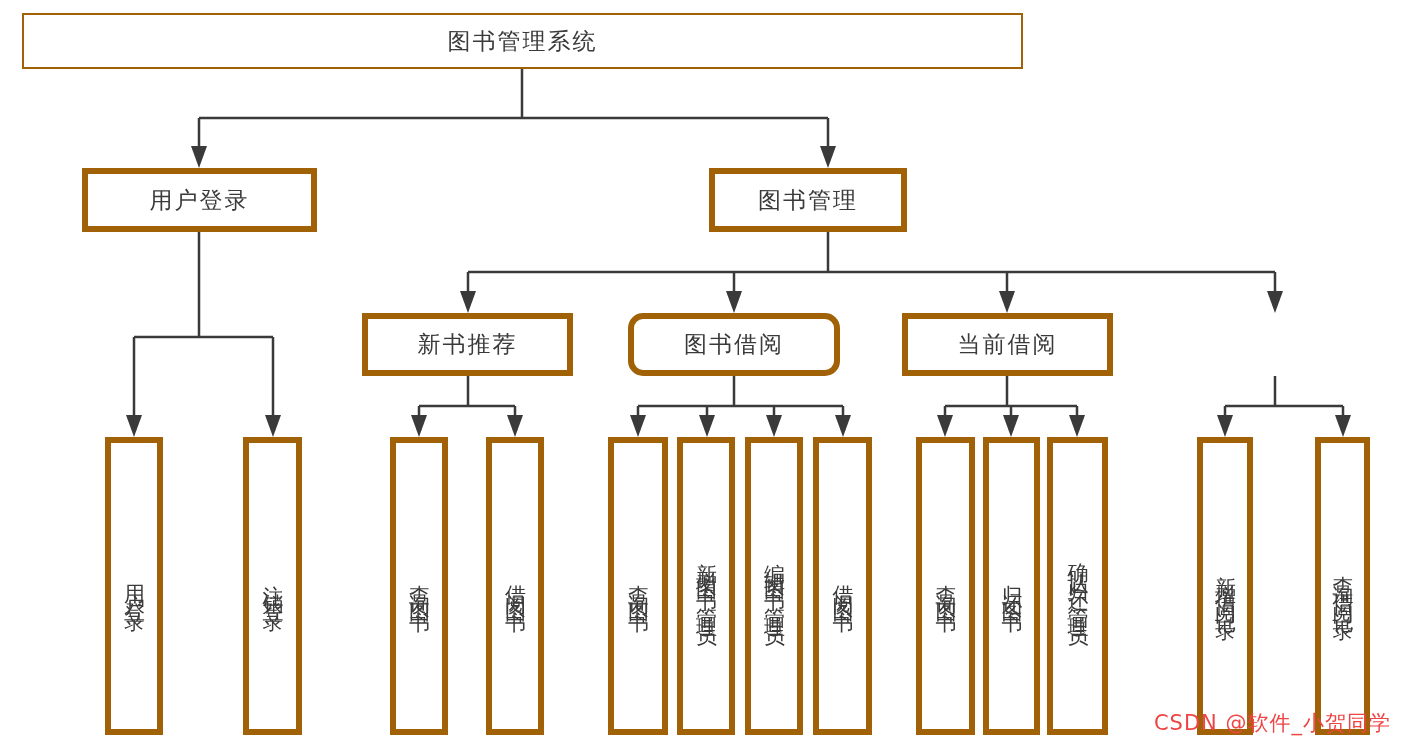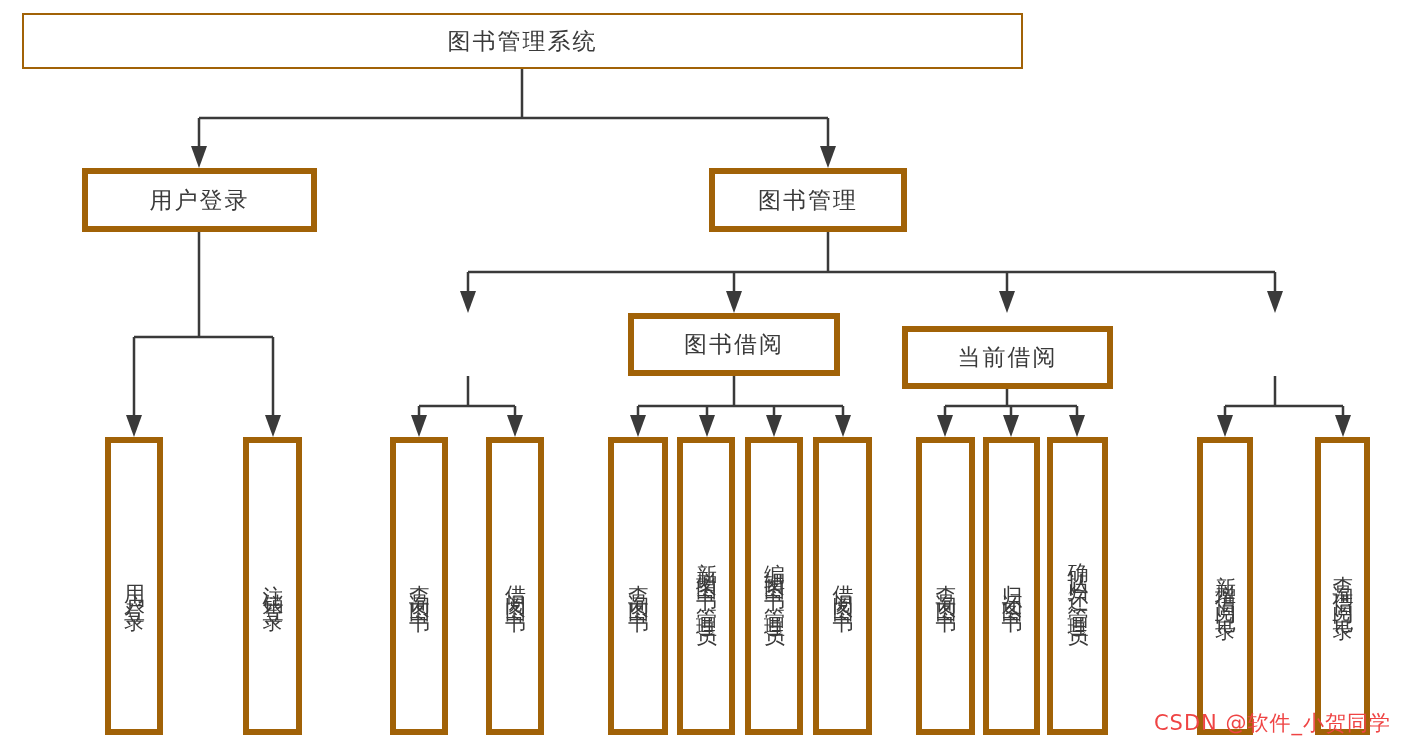--- a/index.html
+++ b/index.html
@@ -86,22 +86,23 @@
       <polygon points="1217,415 1233,415 1225,437"></polygon>
       <polygon points="1335,415 1351,415 1343,437"></polygon>
     </g>
   </svg>
 
   <div class="node root h-node" style="left:22px;top:13px;width:1001px;height:56px;">图书管理系统</div>
 
   <div class="node h-node" style="left:82px;top:168px;width:235px;height:64px;">用户登录</div>
   <div class="node h-node" style="left:709px;top:168px;width:198px;height:64px;">图书管理</div>
 
-  <div class="node h-node" style="left:628px;top:313px;width:212px;height:63px;">图书借阅</div>
-  <div class="node h-node" style="left:902px;top:326px;width:211px;height:63px;">当前借阅</div>
+  <div class="node h-node" style="left:362px;top:313px;width:211px;height:63px;">新书推荐</div>
+  <div class="node h-node" style="left:628px;top:313px;width:212px;height:63px;border-radius:15px;">图书借阅</div>
+  <div class="node h-node" style="left:902px;top:313px;width:211px;height:63px;">当前借阅</div>
 
   <div class="node v-node" style="left:105px;top:437px;width:58px;height:298px;">用户登录</div>
   <div class="node v-node" style="left:243px;top:437px;width:59px;height:298px;">注销登录</div>
 
   <div class="node v-node" style="left:390px;top:437px;width:58px;height:298px;">查询图书</div>
   <div class="node v-node" style="left:486px;top:437px;width:58px;height:298px;">借阅图书</div>
 
   <div class="node v-node" style="left:608px;top:437px;width:60px;height:298px;">查询图书</div>
   <div class="node v-node" style="left:677px;top:437px;width:58px;height:298px;">新增图书（管理员）</div>
   <div class="node v-node" style="left:745px;top:437px;width:58px;height:298px;">编辑图书（管理员）</div>

